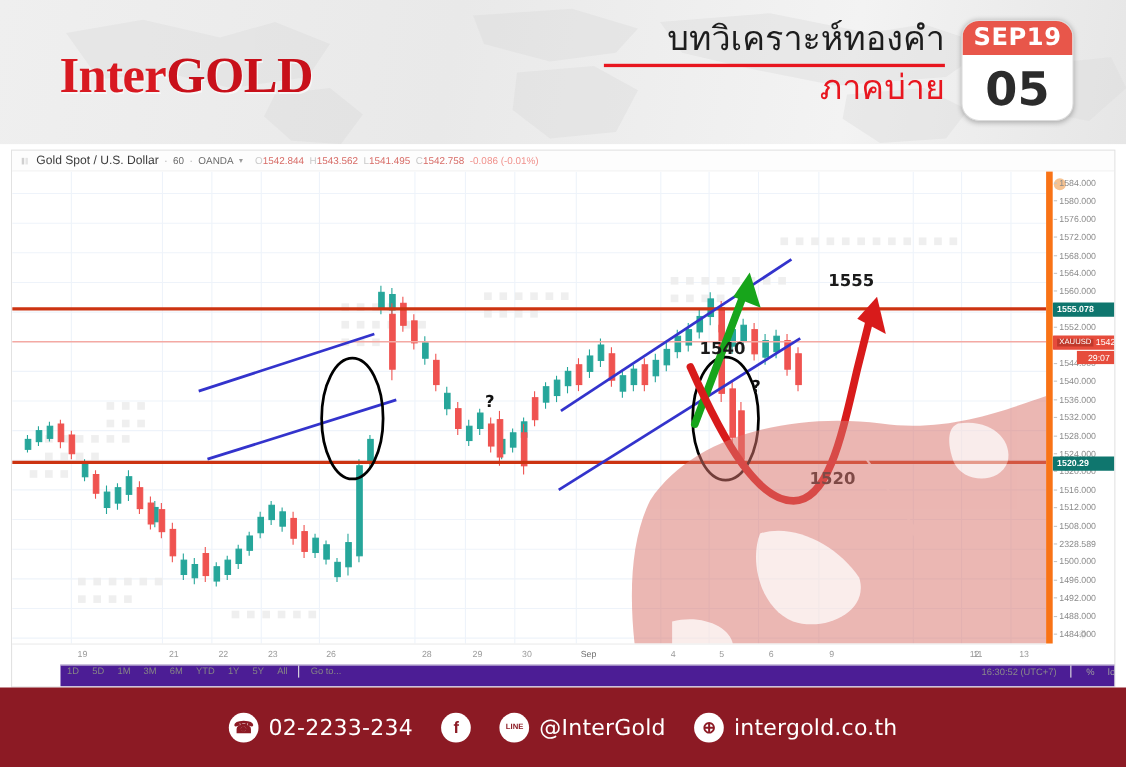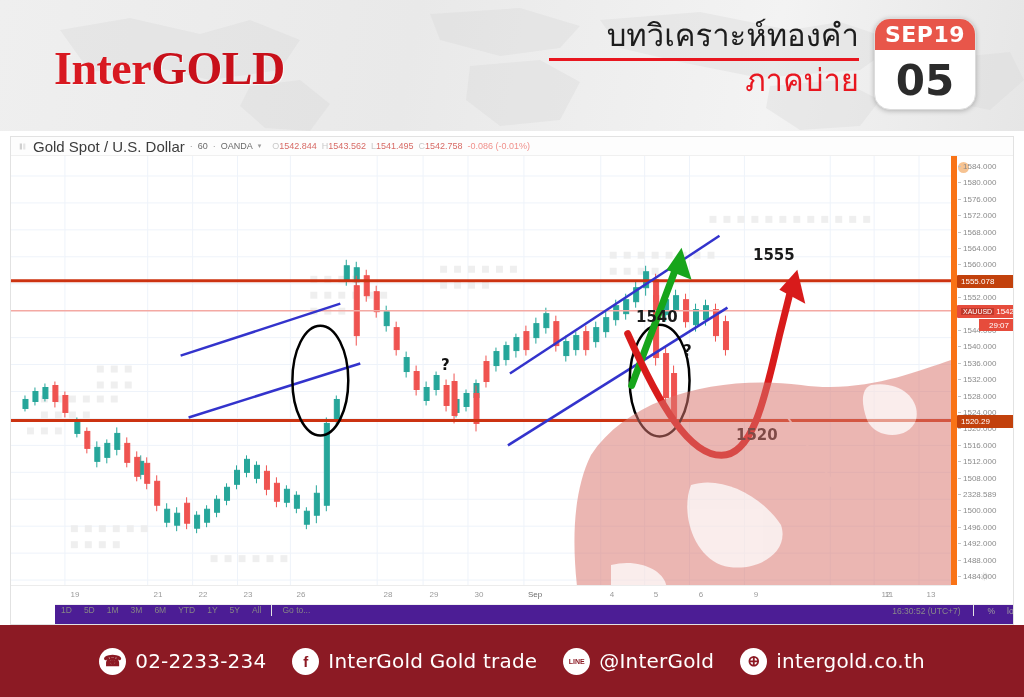--- a/index.html
+++ b/index.html
@@ -60,21 +60,21 @@
     position: absolute; left: 10px; top: 136px;
     width: 1004px; height: 489px; background: #fff;
     border: 1px solid #e2e2e2; overflow: hidden;
   }
   .tv-topbar {
     position: absolute; left: 0; top: 0; width: 100%; height: 19px;
     background: #fdfdfd; border-bottom: 1px solid #f0f0f0;
     display: flex; align-items: center; padding-left: 8px; gap: 5px;
     font-size: 9px; color: #6a6a6a; white-space: nowrap;
   }
-  .tv-symbol { color: #3c3c3c; font-size: 15px; }
+  .tv-symbol { color: #3c3c3c; font-size: 11px; }
   .tv-sep { color: #9a9a9a; }
   .tv-ohlc { color: #f0918c; margin-left: 6px; }
   .tv-ohlc b { font-weight: normal; color: #d76b66; }
   .tv-ohlc .lbl { color: #c9c9c9; }
   .eye-icon { display:inline-block; width:9px; height:9px; opacity:.45; }
 
   .plot {
     position: absolute; left: 0; top: 19px; right: 62px; bottom: 39px;
     background: #fff; overflow: hidden;
   }
@@ -88,21 +88,21 @@
   .ptick { position: absolute; left: 6px; white-space: nowrap; }
   .ptick::before {
     content: ""; position: absolute; left: -5px; top: 4px;
     width: 3px; height: 1px; background: #c5c5c5;
   }
   .pbadge {
     position: absolute; left: 0; width: 62px; height: 13px;
     color: #fff; font-size: 8px; display: flex; align-items: center;
     padding-left: 4px; border-radius: 1px;
   }
-  .pbadge.res { background: #c2410c; }
+  .pbadge.res { background: #0f766e; font-weight: bold; }
   .pbadge.cur { background: #e64c3c; }
   .pbadge.cur .tag { background: #c0392b; padding: 0 2px; margin-right: 2px; font-size: 7px; }
   .countdown {
     position: absolute; left: 22px; width: 40px; height: 12px;
     background: #e64c3c; color: #fff; font-size: 8px;
     display: flex; align-items: center; justify-content: center;
   }
   .axis-dot {
     position: absolute; right: 44px; top: 6px; width: 11px; height: 11px;
     border-radius: 50%; background: #f5b97f; opacity: .85;
@@ -646,21 +646,20 @@
   </div>
 </div>
 
 <div class="footer" id="footer">
     <div class="fitem">
       <div class="fic" style="font-size: 15px;">☎</div>
       <div class="ftxt">02-2233-234</div>
     </div>
     <div class="fitem">
       <div class="fic" style="font-size: 15px;">f</div>
-      <div class="ftxt">InterGold Gold trade</div>
     </div>
     <div class="fitem">
       <div class="fic" style="font-size: 7px;">LINE</div>
       <div class="ftxt">@InterGold</div>
     </div>
     <div class="fitem">
       <div class="fic" style="font-size: 15px;">⊕</div>
       <div class="ftxt">intergold.co.th</div>
     </div>
   </div>

